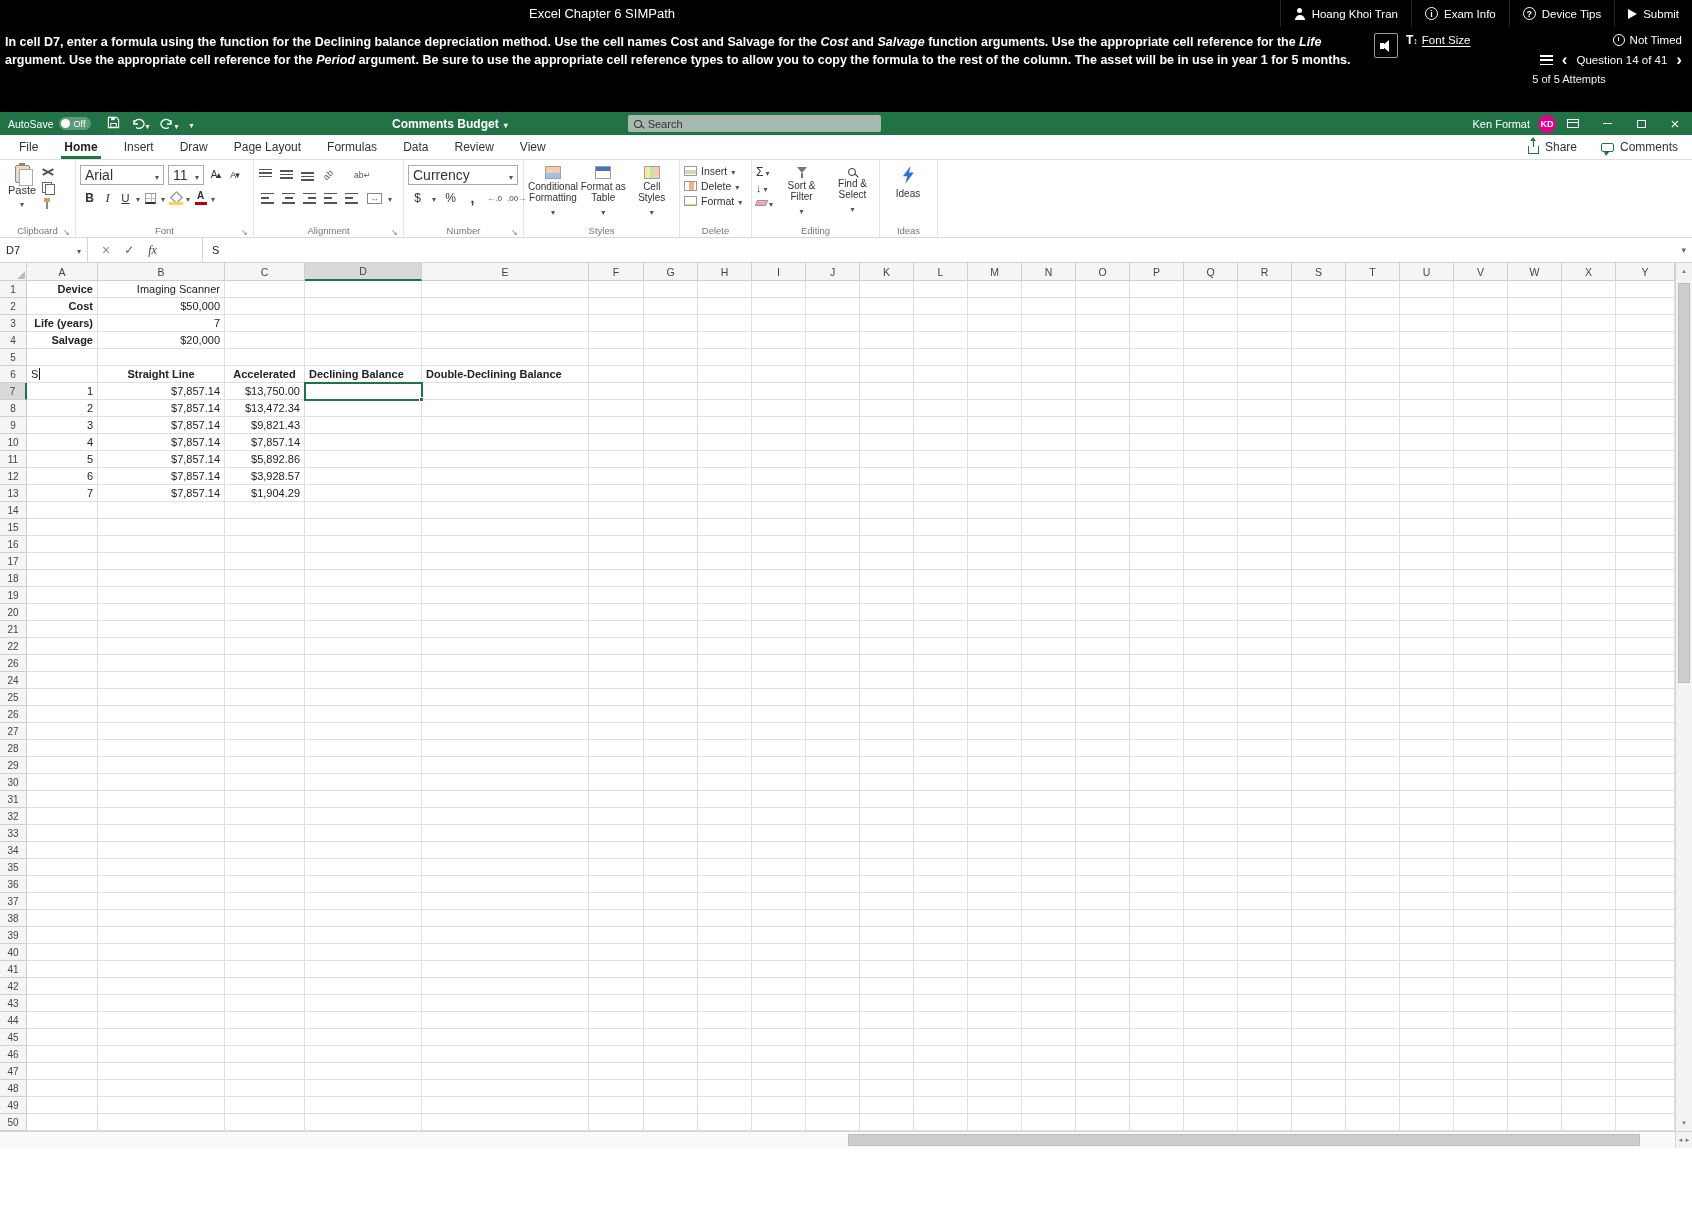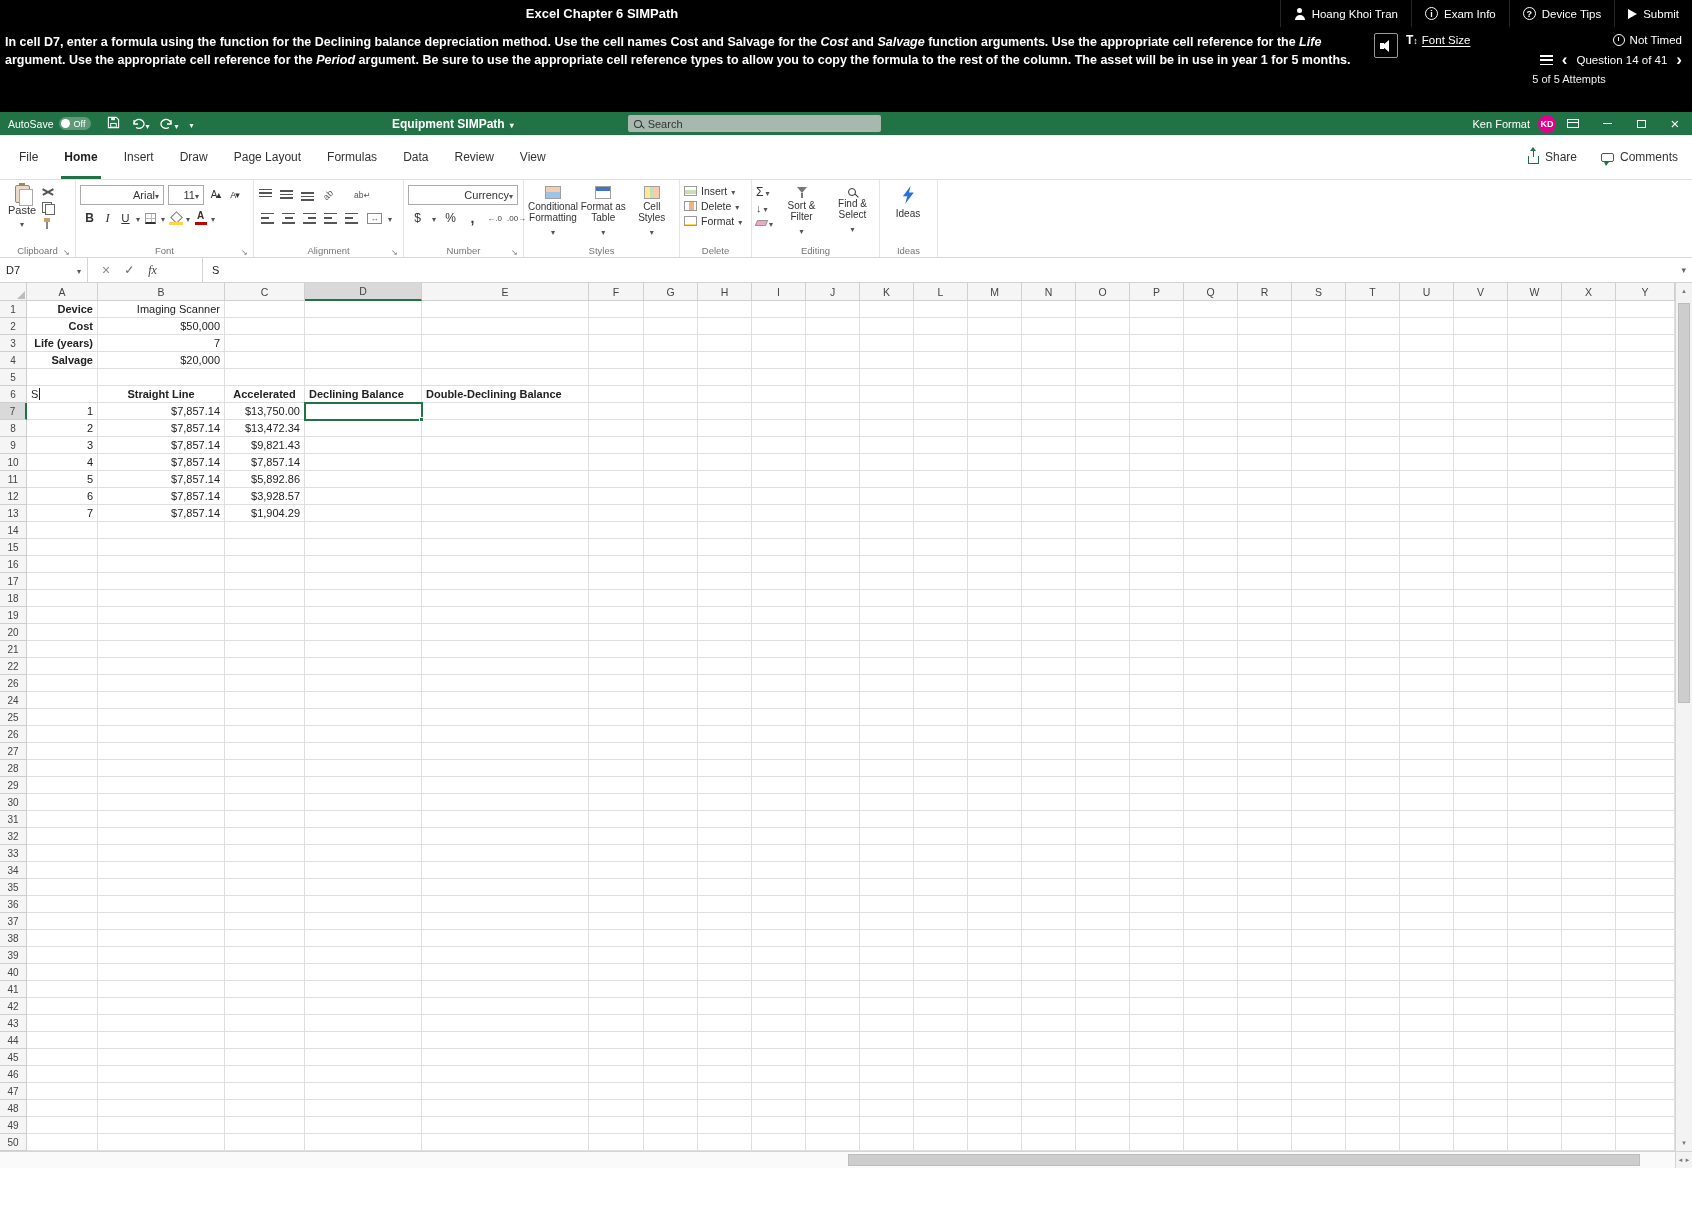--- a/index.html
+++ b/index.html
@@ -2,21 +2,21 @@
 <html><head>
 <meta charset="utf-8">
 <style>
   *{margin:0;padding:0;box-sizing:border-box}
   html,body{width:1692px;height:1208px}
   body{font-family:"Liberation Sans",sans-serif;background:#fff;overflow:hidden;color:#222}
   .app{position:relative;width:1692px;height:1208px;background:#fff}
 
   
   .topbar{position:absolute;top:0;left:0;right:0;height:27px;background:#000;color:#fff;display:flex;align-items:center}
-  .topbar-title{position:absolute;left:0;width:1204px;text-align:center;font-weight:bold;font-size:13px}
+  .topbar-title{position:absolute;left:0;width:1204px;text-align:center;font-weight:normal;font-size:13px}
   .topbar-right{margin-left:auto;display:flex;height:100%}
   .topbar-item{display:flex;align-items:center;gap:6px;padding:0 13px;font-size:11.5px;border-left:1px solid #262626;cursor:pointer}
   .i-person{position:relative;width:12px;height:12px;display:inline-block}
   .i-person::before{content:"";position:absolute;top:0;left:3.5px;width:5px;height:5px;border-radius:50%;background:#fff}
   .i-person::after{content:"";position:absolute;bottom:0;left:1px;width:10px;height:5px;border-radius:5px 5px 0 0;background:#fff}
   .i-circle{width:13px;height:13px;border:1px solid #fff;border-radius:50%;display:inline-flex;align-items:center;justify-content:center;font-size:9px;font-weight:bold}
   .i-info::after{content:"i"}
   .i-q::after{content:"?"}
   .i-send{width:0;height:0;border-left:9px solid #fff;border-top:5px solid transparent;border-bottom:5px solid transparent;display:inline-block}
 
@@ -67,21 +67,21 @@
   .xl-user{font-size:11px;margin-right:8px;cursor:pointer}
   .avatar{width:18px;height:18px;border-radius:50%;background:#E3008C;color:#fff;font-size:9px;font-weight:bold;display:inline-flex;align-items:center;justify-content:center;cursor:pointer}
   .winbtn{width:34px;height:100%;display:inline-flex;align-items:center;justify-content:center;cursor:pointer}
   .i-dispopt{width:12px;height:9px;border:1px solid #fff;display:inline-block;position:relative}
   .i-dispopt::after{content:"";position:absolute;left:0;right:0;top:2px;height:1px;background:#fff}
   .i-min{width:9px;height:1px;background:#fff;display:inline-block}
   .i-max{width:9px;height:8px;border:1px solid #fff;display:inline-block}
   .i-close::after{content:"×";font-size:15px;color:#fff}
 
   
-  .tabrow{position:relative;height:45px;background:#fff;border-bottom:1px solid #e1dfdd;display:flex;align-items:stretch;padding-left:6px}
+  .tabrow{position:relative;height:25px;background:#fff;border-bottom:1px solid #e1dfdd;display:flex;align-items:stretch;padding-left:6px}
   .tabs{display:flex}
   .tab{display:flex;align-items:center;padding:0 13px;font-size:12px;color:#333;cursor:pointer;position:relative}
   .tab.active{font-weight:700;color:#1e1e1e}
   .tab.active::after{content:"";position:absolute;left:10px;right:10px;bottom:0;height:3px;background:#217346}
   .tabrow-right{position:absolute;right:14px;top:0;height:100%;display:flex;align-items:center;gap:24px}
   .trbtn{display:inline-flex;align-items:center;gap:6px;font-size:12px;color:#333;cursor:pointer}
   .i-share{position:relative;width:11px;height:8px;border:1.4px solid #217346;border-top:none;display:inline-block;margin-top:5px}
   .i-share::before{content:"";position:absolute;left:3.6px;top:-7px;width:1.6px;height:8px;background:#217346}
   .i-share::after{content:"";position:absolute;left:1.2px;top:-9px;border-left:3px solid transparent;border-right:3px solid transparent;border-bottom:4px solid #217346}
   .i-comment{position:relative;width:13px;height:9px;border:1.4px solid #217346;border-radius:2px;display:inline-block}
@@ -90,21 +90,21 @@
   
   .ribbon{position:relative;height:78px;background:#fff;border-bottom:1px solid #d8d8d8;display:flex;font-size:11px;color:#333}
   .rgroup{position:relative;height:100%;border-right:1px solid #e5e5e5;padding:3px 4px 15px;flex:none}
   .glabel{position:absolute;bottom:1px;left:0;right:0;text-align:center;font-size:9.5px;color:#767676}
   .launcher{position:absolute;bottom:2px;right:2px;width:10px;height:10px;cursor:pointer}
   .launcher::after{content:"↘";font-size:8px;color:#777}
   .dd{display:inline-block}
   .dd::after{content:"▾";font-size:8px;color:#555}
   .dd.wh::after{color:#fff}
   .tb{display:inline-flex;align-items:center;justify-content:center;min-width:15px;height:18px;cursor:pointer}
-  .combo{border:1px solid #ababab;background:#fff;height:19px;display:inline-flex;align-items:center;justify-content:flex-end;padding:9px 4px;font-size:11px;cursor:pointer}
+  .combo{border:1px solid #ababab;background:#fff;height:19px;display:inline-flex;align-items:center;justify-content:space-between;padding:9px 4px;font-size:14px;cursor:pointer}
 
   .g-clip .g-body{display:flex;gap:6px;padding-left:4px}
   .bigbtn{display:flex;flex-direction:column;align-items:center;gap:1px;cursor:pointer;padding-top:2px}
   .i-paste{position:relative;width:15px;height:18px;border:1.4px solid #9a8568;border-radius:2px;background:#e8dcc8;display:inline-block}
   .i-paste::before{content:"";position:absolute;top:-3px;left:3.5px;width:6px;height:3px;background:#9a8568}
   .i-paste::after{content:"";position:absolute;left:3px;top:3px;width:12px;height:15px;background:#fff;border:1px solid #aaa}
   .blab{font-size:11px}
   .minicol{display:flex;flex-direction:column;gap:5px;padding-top:4px}
   .mini{cursor:pointer}
   .i-cut{position:relative;width:12px;height:10px;display:inline-block}
@@ -295,21 +295,21 @@
               <path d="M3 3v4h4" fill="none" stroke="#fff" stroke-width="1.3"></path>
               <path d="M3 7a5 4.5 0 1 1 2 3.5" fill="none" stroke="#fff" stroke-width="1.3"></path>
             </svg><span class="dd wh"></span></span>
         <span><svg width="14" height="12" viewBox="0 0 14 12" style="transform:scaleX(-1)">
               <path d="M3 3v4h4" fill="none" stroke="#fff" stroke-width="1.3"></path>
               <path d="M3 7a5 4.5 0 1 1 2 3.5" fill="none" stroke="#fff" stroke-width="1.3"></path>
             </svg><span class="dd wh"></span></span>
         <span class="dd wh"></span>
       </div>
       <div class="xl-title">
-        <span>Equipment SIMPath</span>
+        <span>Comments Budget</span>
         <span class="dd wh"></span>
       </div>
       <div class="search">
         <span class="i-lens dark"></span>
         <input readonly="" placeholder="Search" style="">
       </div>
       <div class="xl-right">
         <span class="xl-user">Ken Format</span>
         <span class="avatar">KD</span>
         <span class="winbtn">

